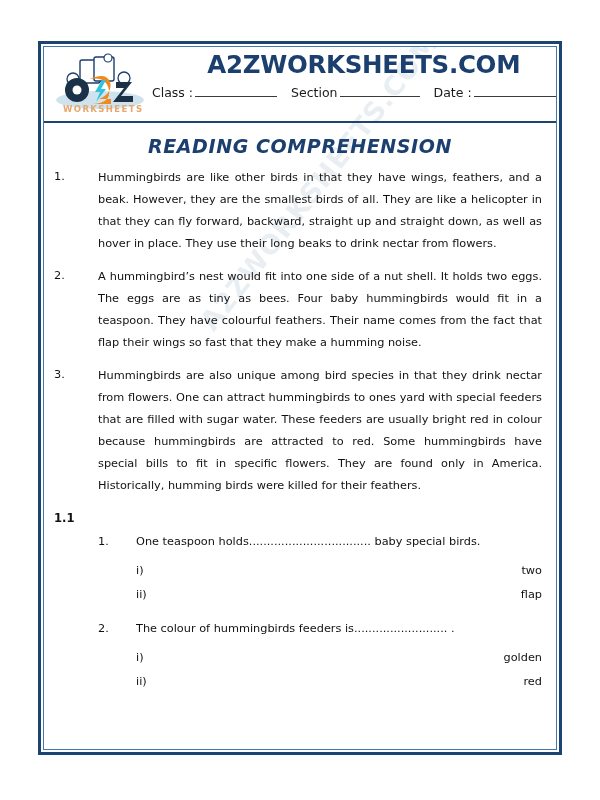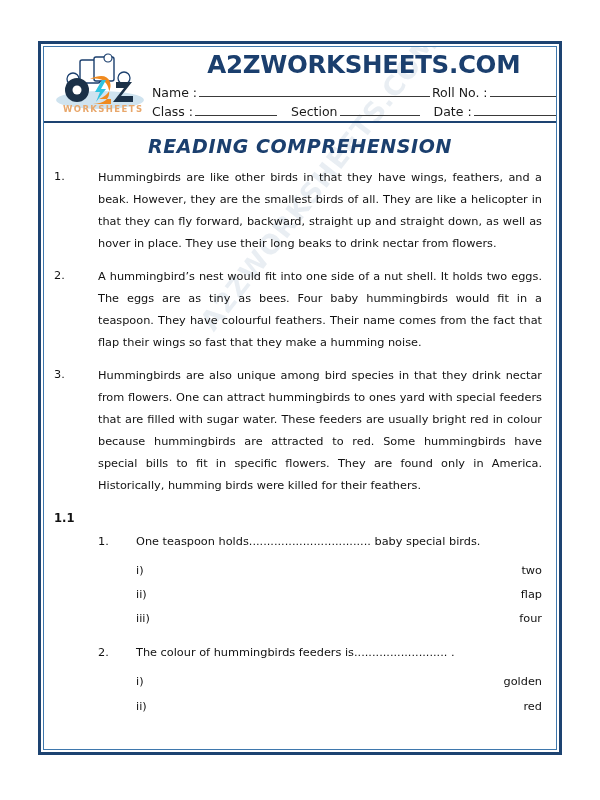--- a/index.html
+++ b/index.html
@@ -205,26 +205,20 @@
             <path d="M40 27 q16 -3 19 11 q2 13 -16 14 l18 0 l0 -5 l-12 0 q14 -6 11 -17 q-4 -10 -20 -3 z" fill="#f08a1e"></path>
             <path d="M52 28 l-7 12 l5 0 l-4 10 l10 -13 l-5 0 l5 -9 z" fill="#2ec4e0"></path>
             <path d="M66 30 l16 0 l-11 14 l12 0 l0 6 l-20 0 l11 -14 l-8 0 z" fill="#1b3148"></path>
             <text x="13" y="60" font-family="'DejaVu Sans',sans-serif" font-size="8.5" font-weight="bold" fill="#e8a76b" letter-spacing="1.4">WORKSHEETS</text>
           </svg>
         </div>
 
         <div class="header-right">
           <div class="brand">A2ZWORKSHEETS.COM</div>
 
-          <div class="field-row">
-            <span class="field-label">Name :</span>
-            <span class="rule rule-name"></span>
-            <span class="field-label">Roll No. :</span>
-            <span class="rule rule-roll"></span>
-          </div>
 
           <div class="field-row">
             <span class="field-label">Class :</span>
             <span class="rule rule-class"></span>
             <span class="gap-sm"></span>
             <span class="field-label">Section</span>
             <span class="rule rule-section"></span>
             <span class="gap-sm"></span>
             <span class="field-label">Date :</span>
             <span class="rule rule-date"></span>
@@ -262,24 +256,20 @@
             <span class="txt">One teaspoon holds.................................. baby special birds.</span>
           </div>
           <div class="opt">
             <span class="roman">i)</span>
             <span class="label">two</span>
           </div>
           <div class="opt">
             <span class="roman">ii)</span>
             <span class="label">flap</span>
           </div>
-          <div class="opt">
-            <span class="roman">iii)</span>
-            <span class="label">four</span>
-          </div>
         </div>
 
         <div class="mcq" style="margin-top:12px;">
           <div class="mcq-q">
             <span class="num">2.</span>
             <span class="txt">The colour  of hummingbirds feeders is.......................... .</span>
           </div>
           <div class="opt">
             <span class="roman">i)</span>
             <span class="label">golden</span>

